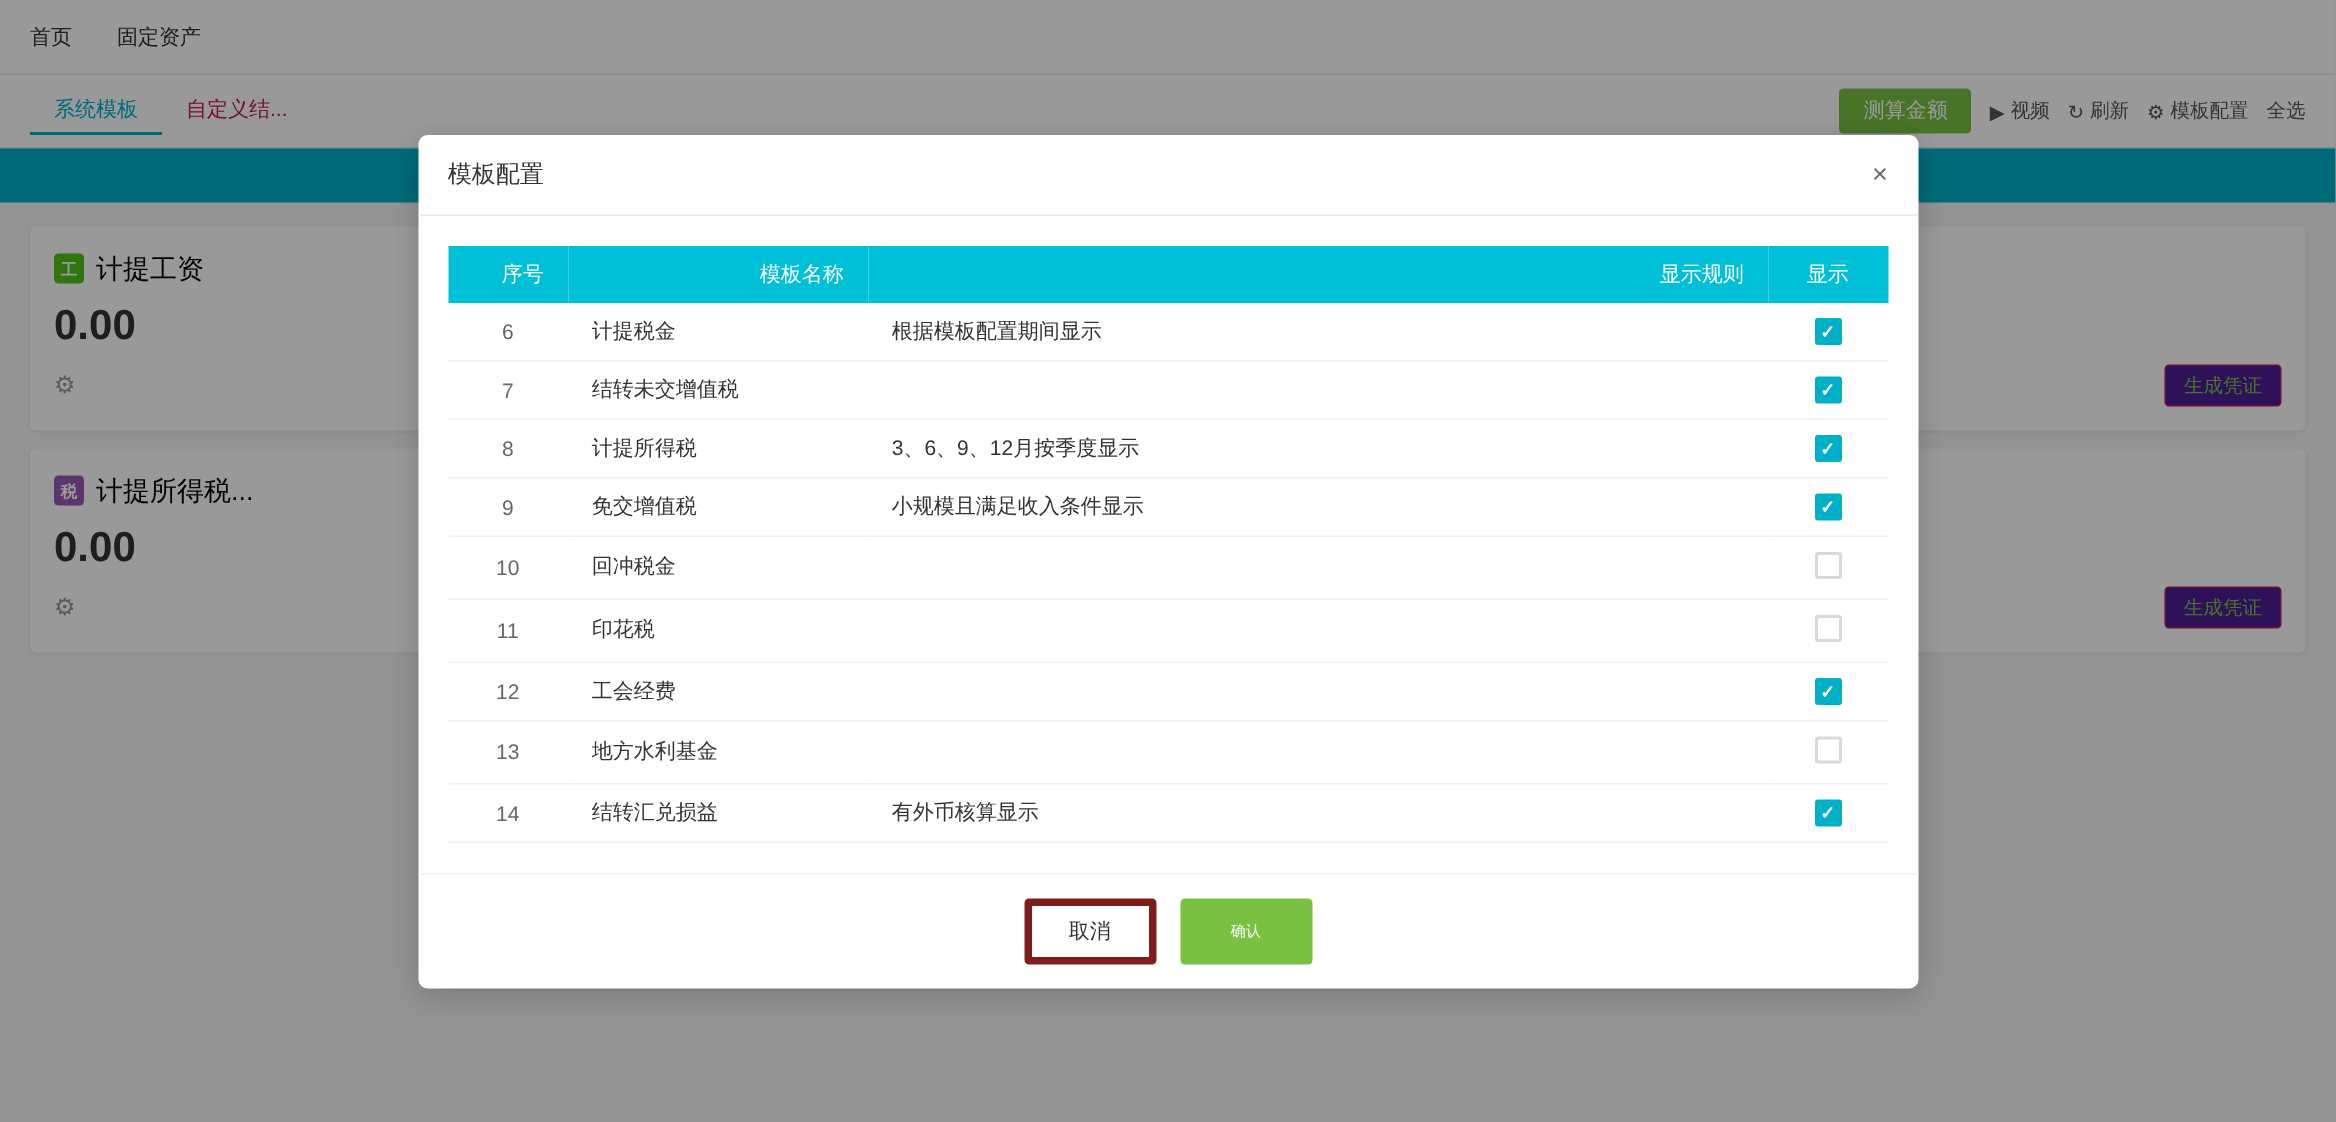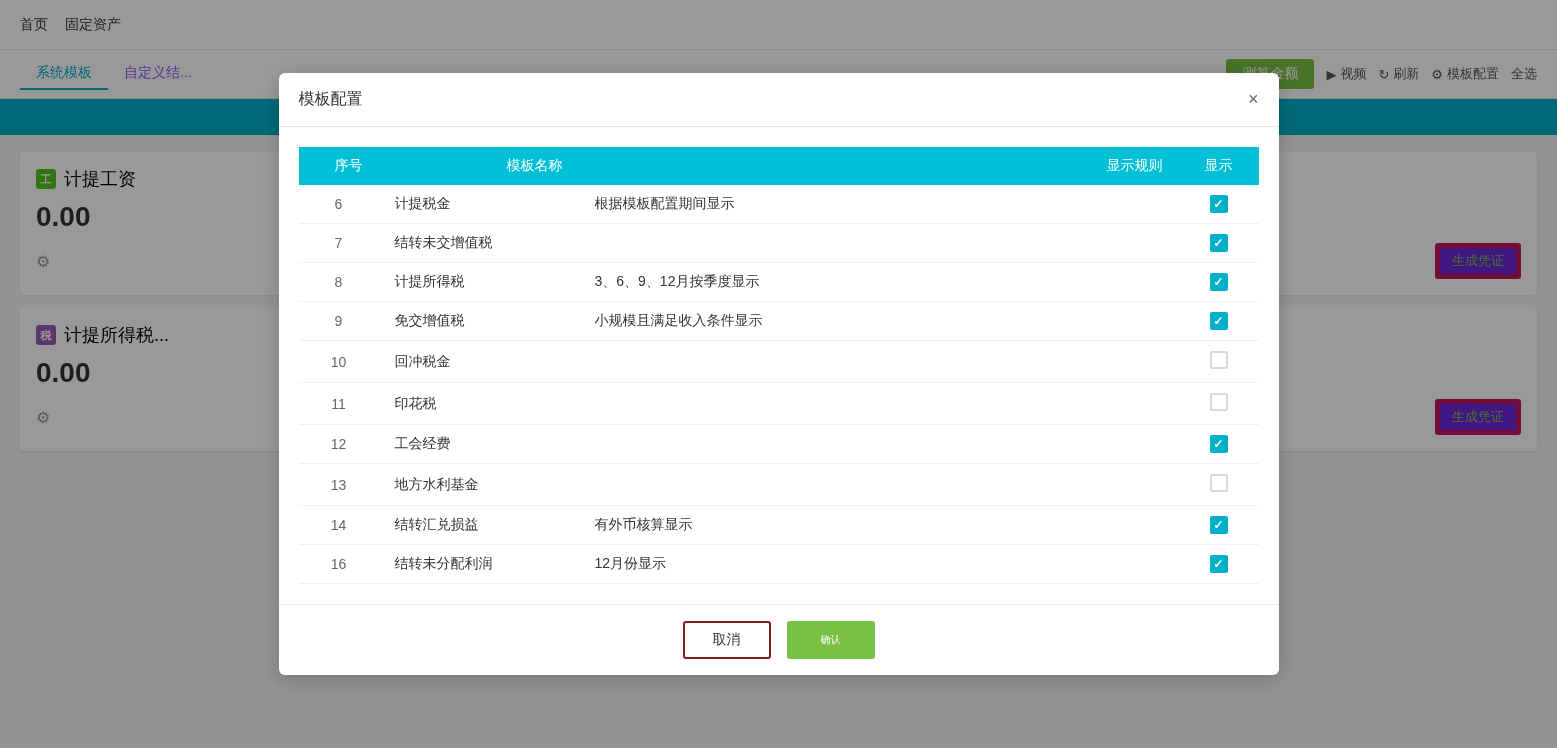--- a/index.html
+++ b/index.html
@@ -20,21 +20,21 @@
       background: #f5f5f5;
     }
 
     
     .top-nav {
       background: #fff;
       height: 50px;
       display: flex;
       align-items: center;
       padding: 0 20px;
-      gap: 17px;
+      gap: 30px;
       border-bottom: 1px solid #e8e8e8;
     }
     .nav-item {
       font-size: 14px;
       color: #333;
       cursor: pointer;
     }
 
     
     .sub-header {
@@ -43,21 +43,21 @@
       display: flex;
       align-items: center;
       justify-content: space-between;
       border-bottom: 1px solid #e8e8e8;
     }
     .tab-bar { display: flex; gap: 0; }
     .tab-item {
       padding: 6px 16px;
       cursor: pointer;
       font-size: 14px;
-      color: #8b5cf6;
+      color: #be185d;
       border-bottom: 2px solid transparent;
     }
     .tab-item.active {
       color: #00b0c8;
       border-bottom: 2px solid #00b0c8;
     }
     .header-actions { display: flex; align-items: center; gap: 12px; }
     .btn-calc {
       background: #7ac143;
       color: #fff;
@@ -129,23 +129,23 @@
     .icon-purple { background: #9b59b6; }
     .card-title { font-size: 18px; font-weight: 500; }
     .card-value { font-size: 28px; font-weight: bold; color: #333; }
     .card-footer {
       display: flex;
       justify-content: space-between;
       align-items: center;
       margin-top: 10px;
     }
     .btn-generate {
-      border: 5px solid #be185d;
+      border: 1px solid #be185d;
       color: #7ac143;
-      background: #6d28d9;
+      background: #4c1d95;
       padding: 4px 12px;
       border-radius: 3px;
       cursor: pointer;
       font-size: 13px;
     }
     .gear-icon {
       color: #999;
       cursor: pointer;
       font-size: 16px;
     }
@@ -197,21 +197,21 @@
       overflow: auto;
     }
     .modal-footer {
       padding: 16px 20px;
       display: flex;
       justify-content: center;
       gap: 16px;
       border-top: 1px solid #f0f0f0;
     }
     .btn-cancel {
-      border: 2px solid #7f1d1d;
+      border: 5px solid #7f1d1d;
       color: #333;
       background: #fff;
       padding: 8px 24px;
       border-radius: 3px;
       cursor: pointer;
       font-size: 14px;
       min-width: 88px;
     }
     .btn-confirm {
       background: #7ac143;
@@ -429,26 +429,20 @@
               <td>地方水利基金</td>
               <td></td>
               <td><div class="checkbox-custom"></div></td>
             </tr>
             <tr>
               <td>14</td>
               <td>结转汇兑损益</td>
               <td>有外币核算显示</td>
               <td><div class="checkbox-custom checked"></div></td>
             </tr>
-            <tr>
-              <td>16</td>
-              <td>结转未分配利润</td>
-              <td>12月份显示</td>
-              <td><div class="checkbox-custom checked"></div></td>
-            </tr>
           </tbody>
       </table>
     </div>
     <div class="modal-footer">
       <button class="btn-cancel">取消</button>
       <button class="btn-confirm">确认</button>
     </div>
   </div>
 </div>
 

